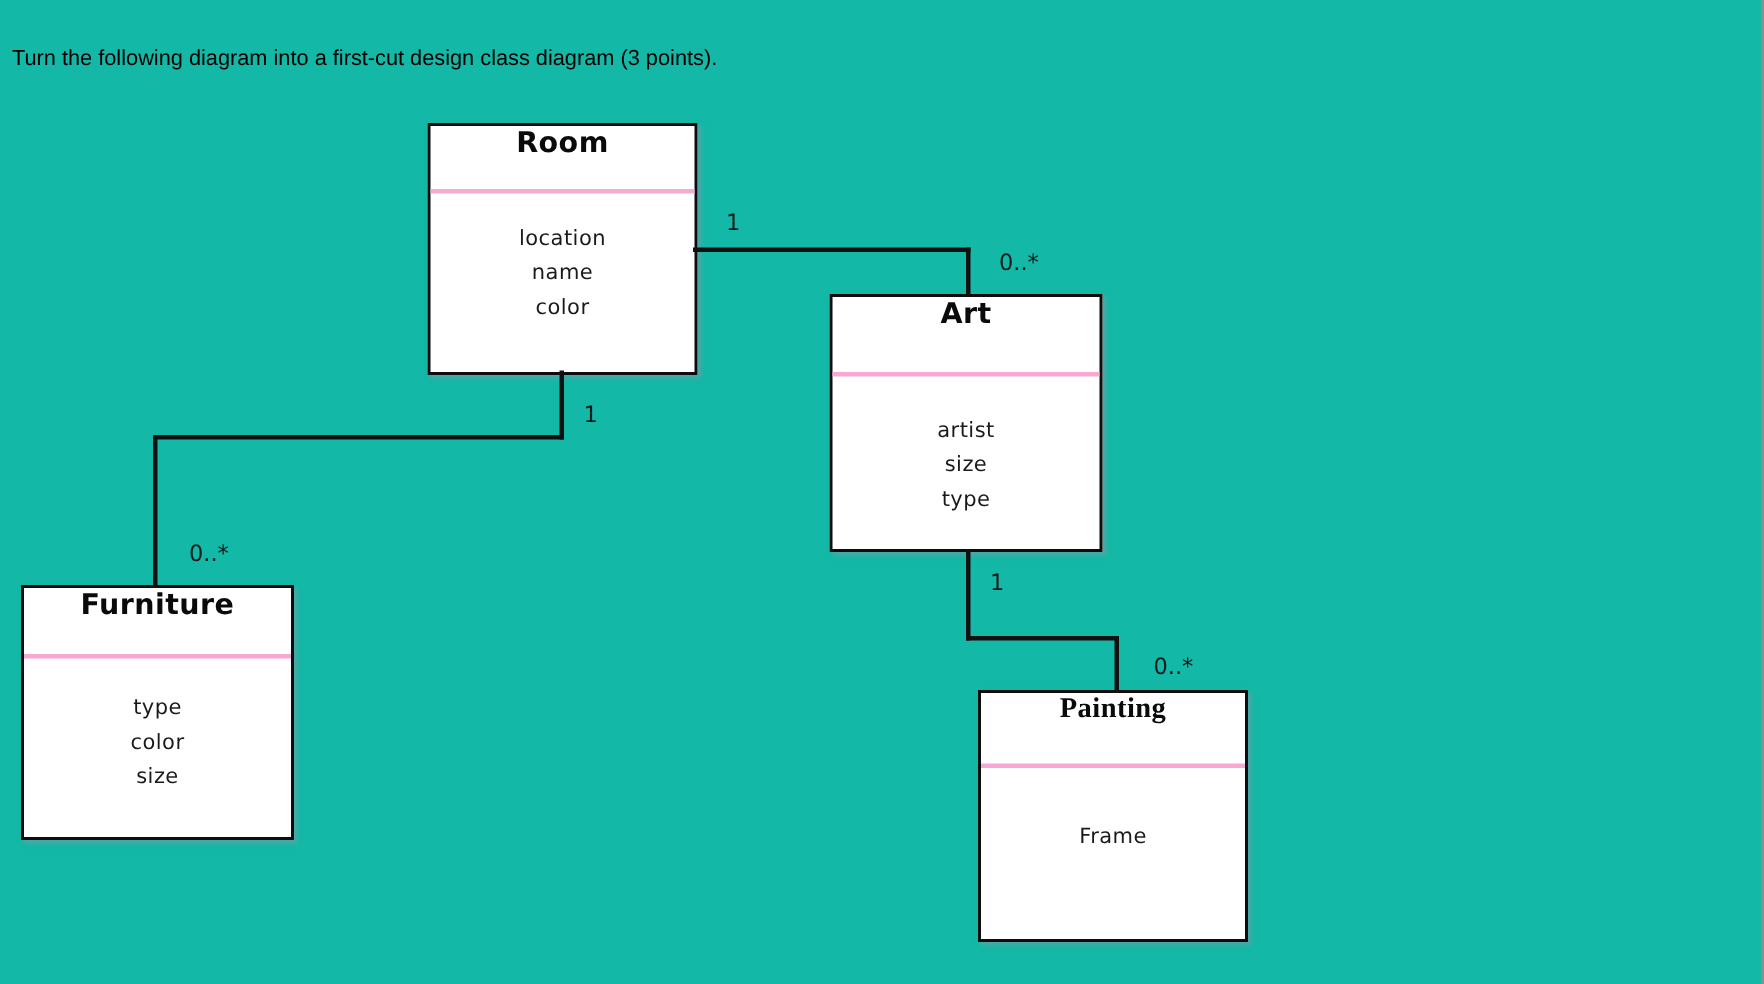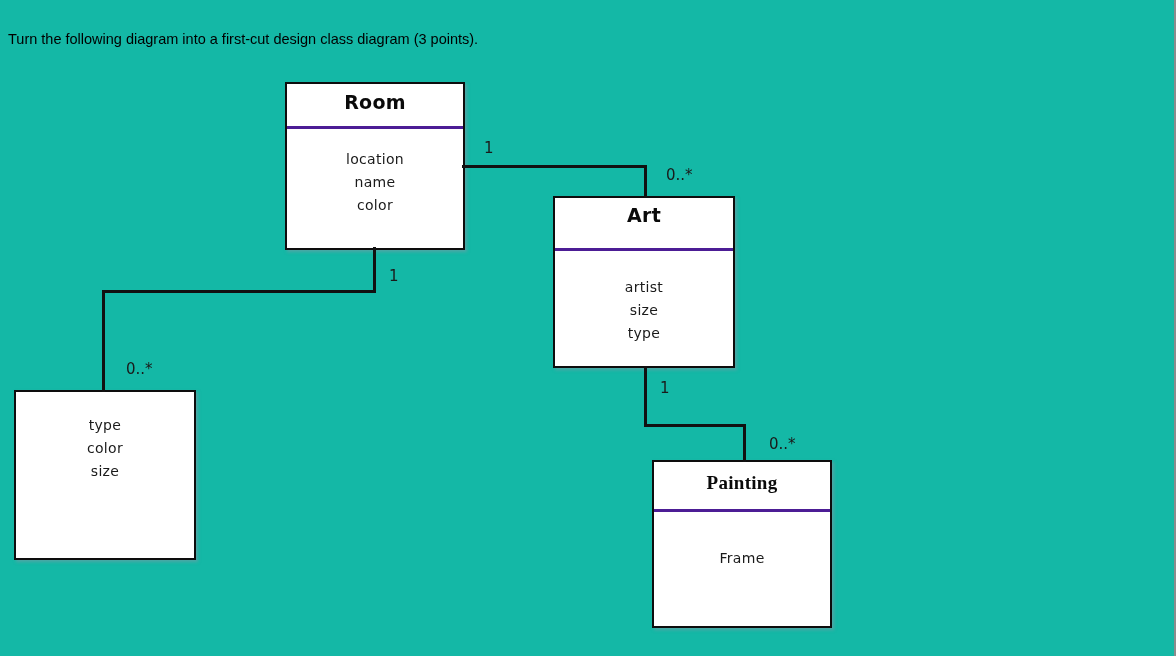--- a/index.html
+++ b/index.html
@@ -34,23 +34,23 @@
   }
   .uml-class {
     position: absolute;
     box-sizing: border-box;
     border: 2px solid #0d0d0d;
     background: #ffffff;
     box-shadow: 2px 2px 3px rgba(140, 150, 165, 0.5);
   }
   .uml-head {
     box-sizing: border-box;
-    border-bottom: 3px solid #4c1d95;
+    border-bottom: 3px solid #f9a8d4;
     display: flex;
-    align-items: center;
+    align-items: flex-start;
     justify-content: center;
   }
   .uml-class-name {
     font-weight: bold;
     font-size: 19px;
     letter-spacing: 0.3px;
     color: #0a0a0a;
     line-height: 22px;
   }
   .uml-attrs {
@@ -99,20 +99,23 @@
       <span class="uml-class-name">Art</span>
     </div>
     <div class="uml-attrs" style="padding-top:25px;">
       <div class="uml-attr">artist</div>
       <div class="uml-attr">size</div>
       <div class="uml-attr">type</div>
     </div>
   </div>
 
   <div class="uml-class" style="left:14px; top:390px; width:182px; height:170px;">
+    <div class="uml-head" style="height:47px; padding-bottom:6px;">
+      <span class="uml-class-name">Furniture</span>
+    </div>
     <div class="uml-attrs" style="padding-top:22px;">
       <div class="uml-attr">type</div>
       <div class="uml-attr">color</div>
       <div class="uml-attr">size</div>
     </div>
   </div>
 
   <div class="uml-class" style="left:652px; top:460px; width:180px; height:168px;">
     <div class="uml-head" style="height:50px; padding-bottom:6px;font-family:Liberation Serif, serif;">
       <span class="uml-class-name">Painting</span>

